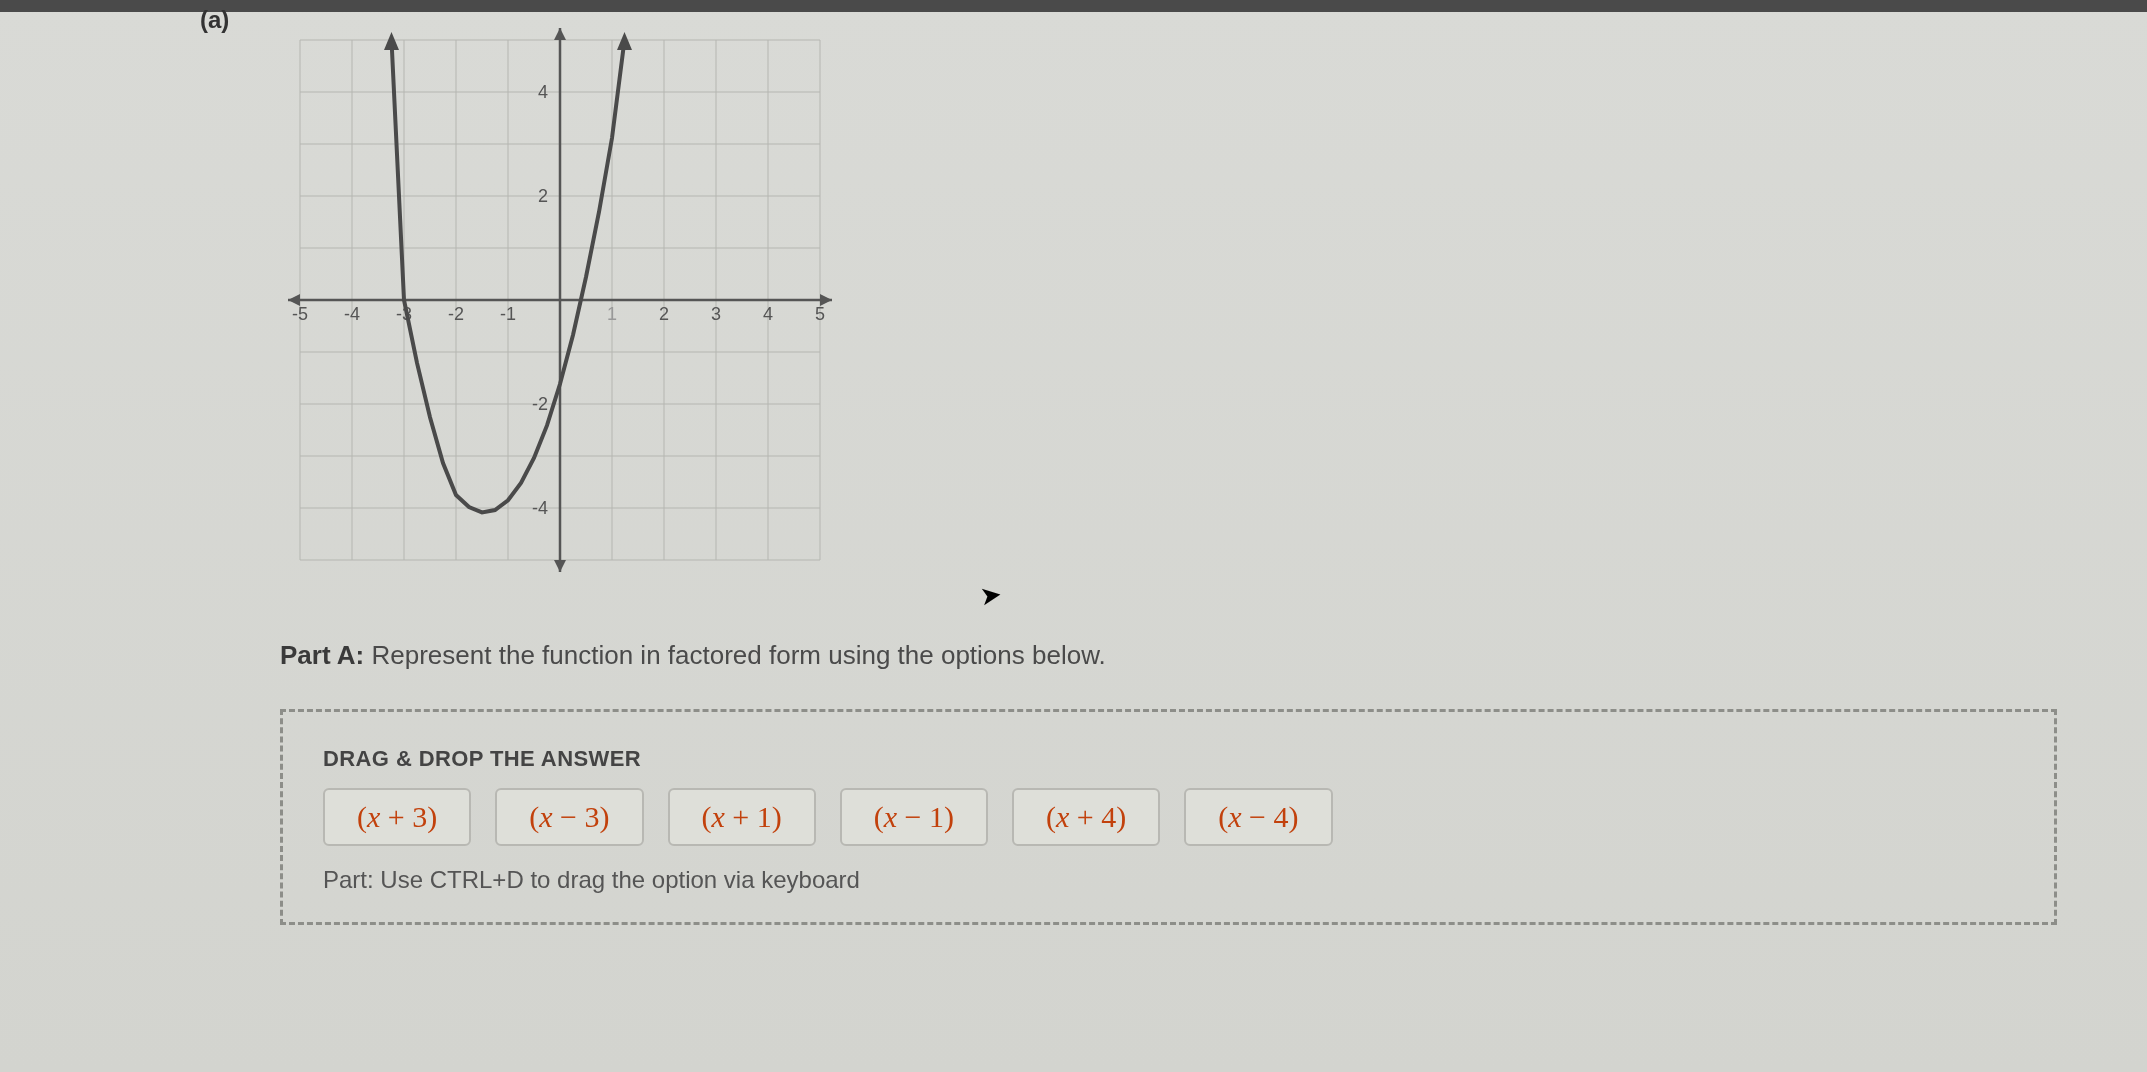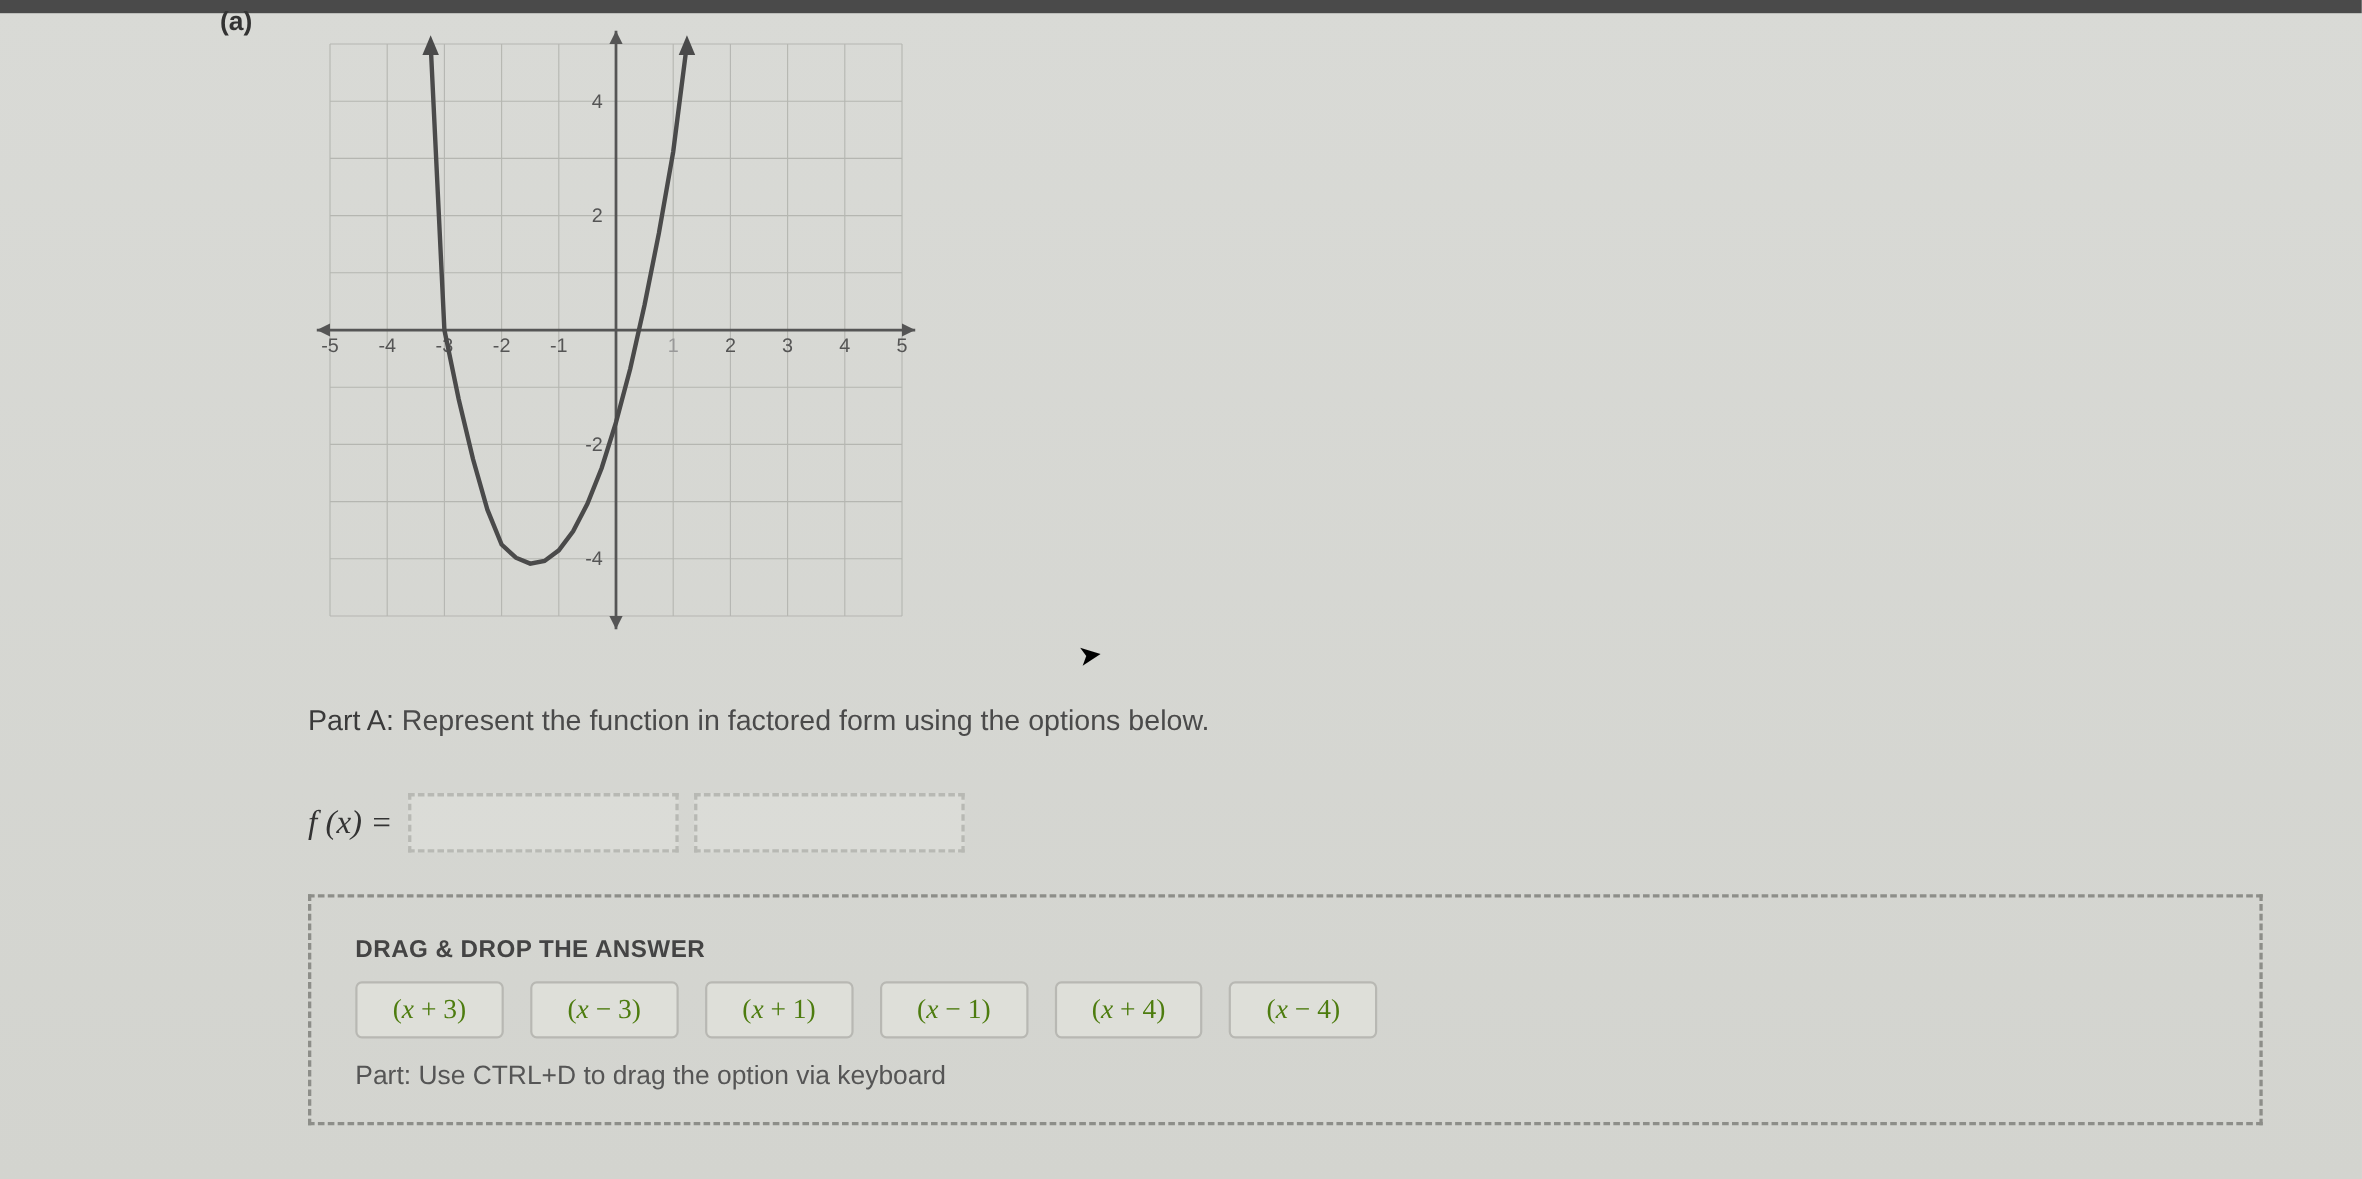--- a/index.html
+++ b/index.html
@@ -44,21 +44,21 @@
   svg.chart {
     width: 560px;
     height: 560px;
   }
   .question-row {
     margin-top: 60px;
     font-size: 26px;
     color: #4a4a4a;
   }
   .question-row b {
-    font-weight: 400;
+    font-weight: 700;
     color: #3a3a3a;
   }
   .eq-row {
     margin-top: 50px;
     display: flex;
     align-items: center;
     gap: 14px;
     font-size: 30px;
     font-family: "Georgia", "Times New Roman", serif;
     font-style: italic;
@@ -87,23 +87,23 @@
   .options-row {
     display: flex;
     gap: 24px;
     margin-bottom: 20px;
   }
   .option {
     border: 2px solid #b8b8b3;
     border-radius: 6px;
     background: #dedfd9;
     padding: 10px 32px;
-    font-size: 25px;
+    font-size: 30px;
     font-family: "Georgia", "Times New Roman", serif;
-    color: #4d7c0f;
+    color: #c2410c;
     font-style: normal;
     cursor: grab;
     white-space: nowrap;
   }
   .option .var {
     font-style: italic;
   }
   .note {
     font-size: 24px;
     color: #555;
@@ -217,25 +217,20 @@
       </svg>
     </div>
 
     <div class="cursor">➤</div>
 
     <div class="question-row">
       <b>Part A:</b>
       <span>Represent the function in factored form using the options below.</span>
     </div>
 
-    <div class="eq-row">
-      <span>f (x) =</span>
-      <span class="drop-slot"></span>
-      <span class="drop-slot"></span>
-    </div>
 
     <div class="drag-box">
       <div class="drag-title">DRAG &amp; DROP THE ANSWER</div>
       <div class="options-row">
         <div class="option">(<span class="var">x</span> + 3)</div>
         <div class="option">(<span class="var">x</span> − 3)</div>
         <div class="option">(<span class="var">x</span> + 1)</div>
         <div class="option">(<span class="var">x</span> − 1)</div>
         <div class="option">(<span class="var">x</span> + 4)</div>
         <div class="option">(<span class="var">x</span> − 4)</div>

